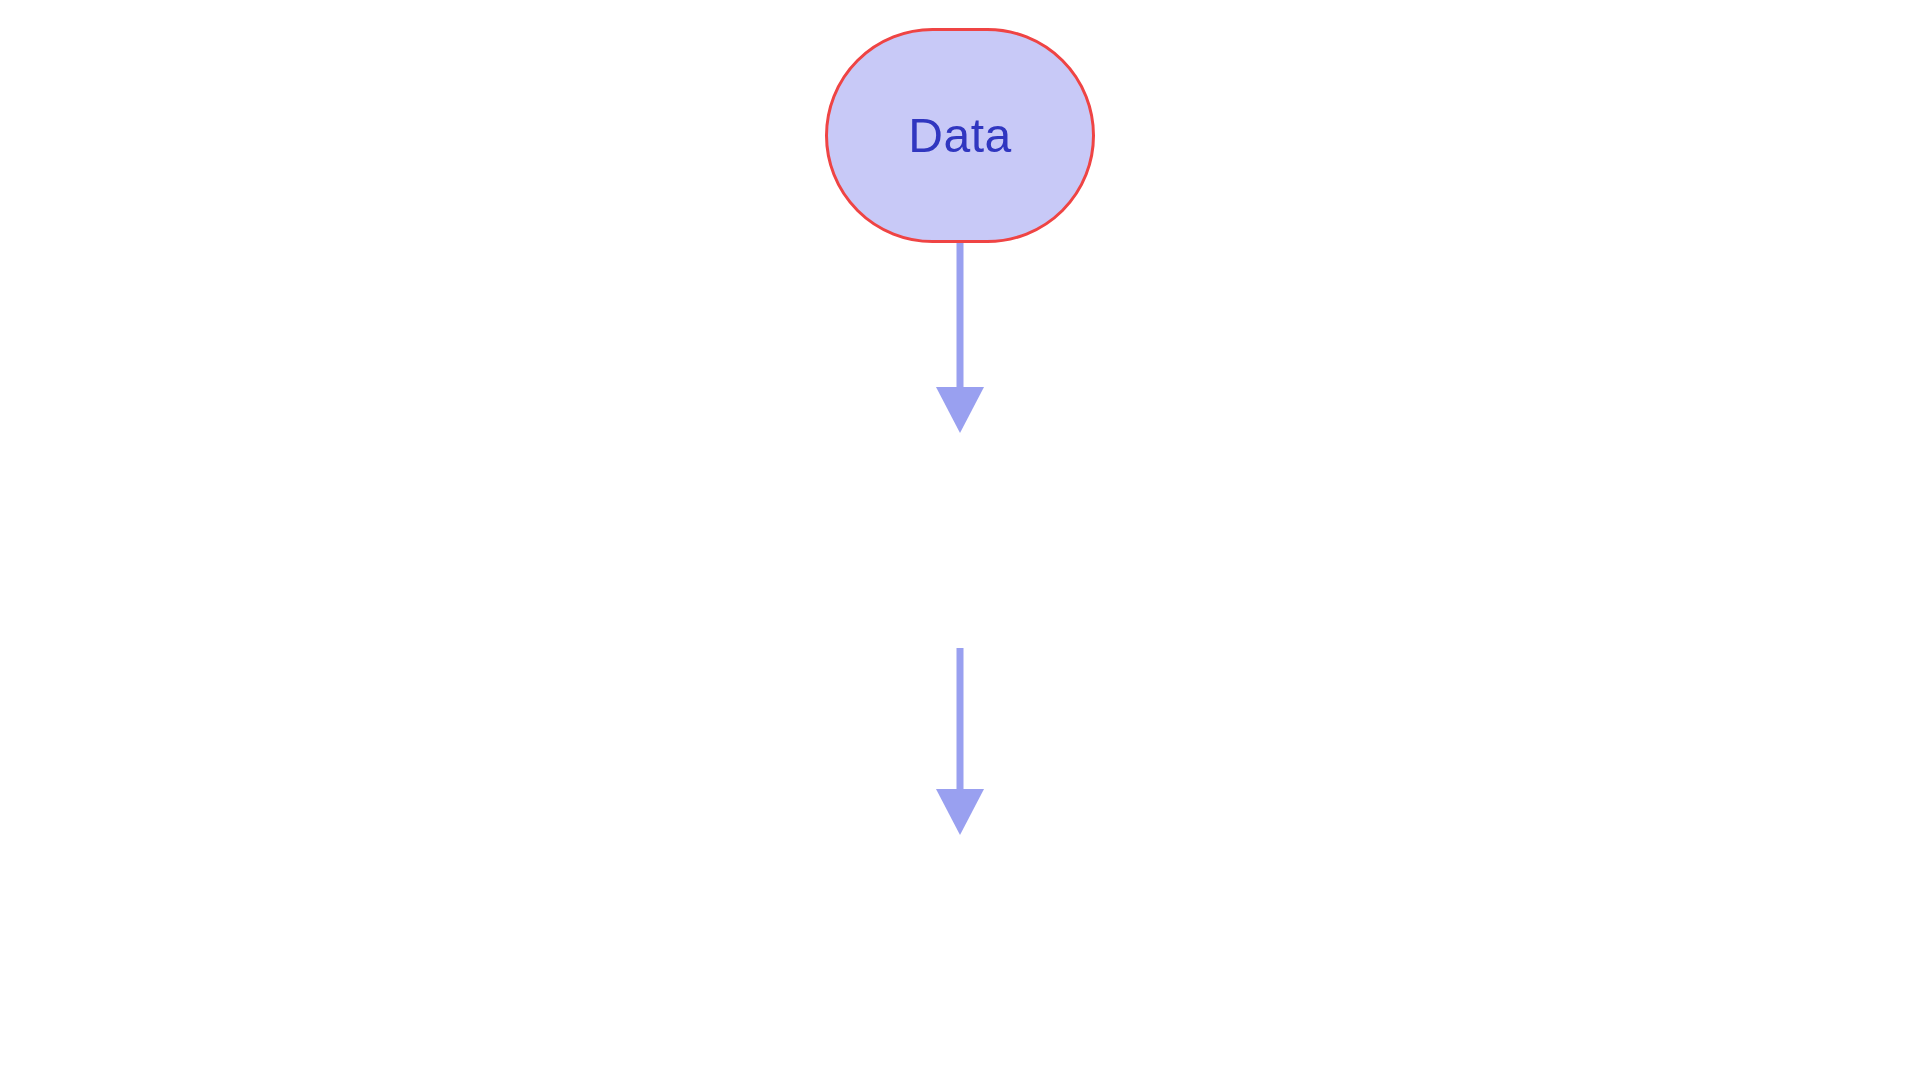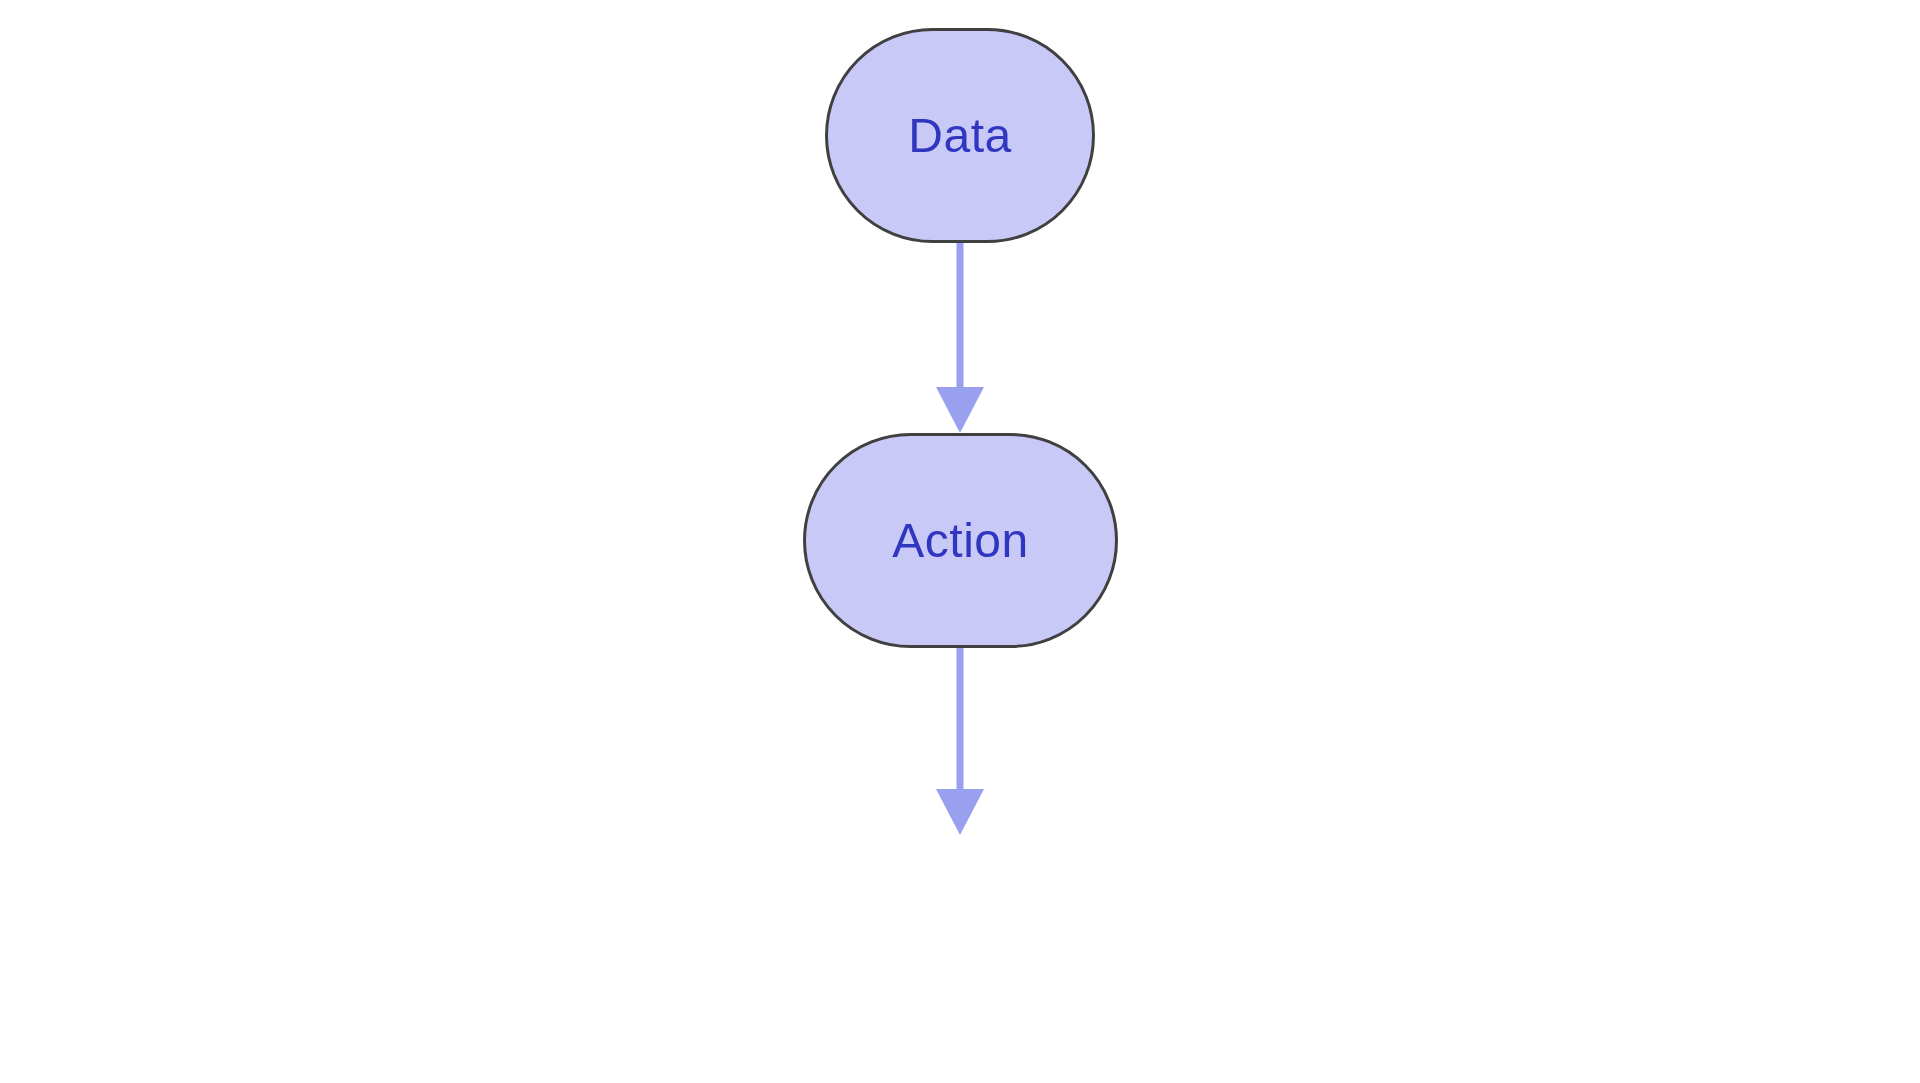--- a/index.html
+++ b/index.html
@@ -14,21 +14,21 @@
   .canvas {
     position: relative;
     width: 1920px;
     height: 1083px;
     background: #ffffff;
   }
   .flow-node {
     position: absolute;
     box-sizing: border-box;
     background: #c8c9f7;
-    border: 3px solid #404040;
+    border: 3px solid #ef4444;
     border-radius: 110px;
     display: flex;
     align-items: center;
     justify-content: center;
   }
   .flow-node .label {
     color: #3036c0;
     font-size: 48px;
     font-weight: 400;
     letter-spacing: 0.5px;
@@ -53,23 +53,20 @@
 
   <div class="flow-node" id="node-data">
     <span class="label">Data</span>
   </div>
 
   <svg class="edge-svg" id="edge-1" width="60" height="192" viewBox="0 0 60 192">
     <line x1="30" y1="0" x2="30" y2="147" stroke-width="7" stroke="#99a0f0"></line>
     <polygon points="6,144 54,144 30,190" fill="#99a0f0"></polygon>
   </svg>
 
-  <div class="flow-node" id="node-action">
-    <span class="label">Action</span>
-  </div>
 
   <svg class="edge-svg" id="edge-2" width="60" height="189" viewBox="0 0 60 189">
     <line x1="30" y1="0" x2="30" y2="144" stroke-width="7" stroke="#99a0f0"></line>
     <polygon points="6,141 54,141 30,187" fill="#99a0f0"></polygon>
   </svg>
 
 
 </div>
 
 </body></html>

